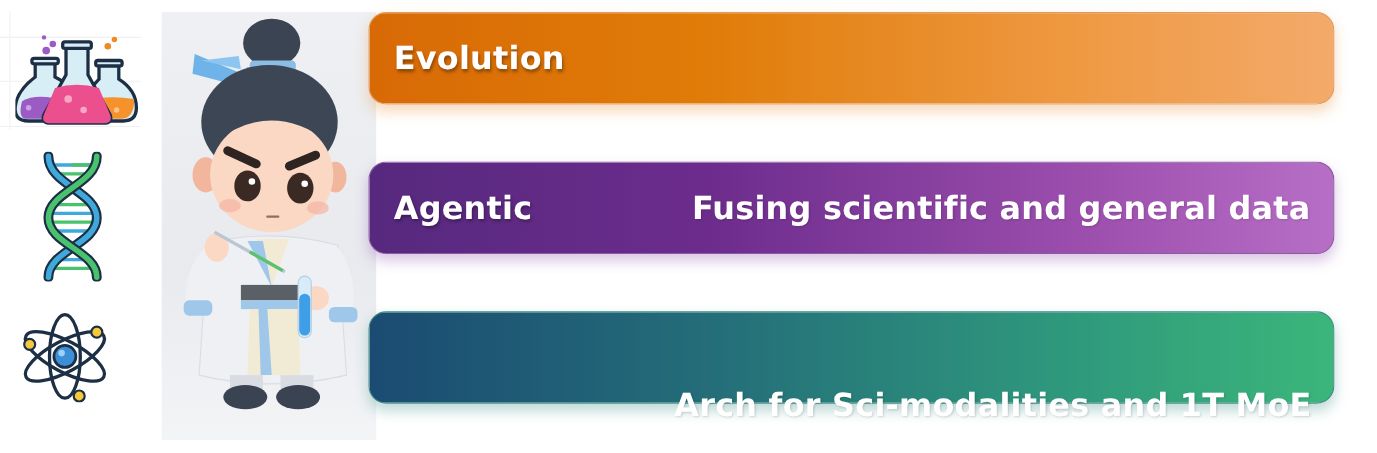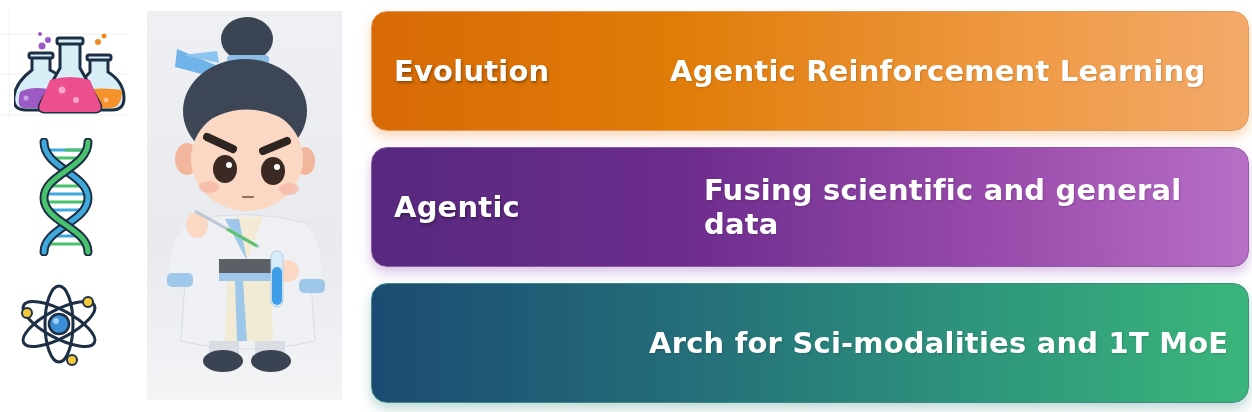--- a/index.html
+++ b/index.html
@@ -16,21 +16,21 @@
   .faint-grid { position:absolute; left:0; top:0; width:140px; height:130px; }
 
   .mascot {
     position:absolute; left:147px; top:11px; width:195px; height:389px;
     background:linear-gradient(180deg,#eef0f3 0%, #e8eaee 60%, #f3f4f6 100%);
     overflow:hidden;
   }
   .mascot svg { display:block; }
 
   .bar {
-    position:absolute; left:371px; width:878px; height:120px; border-radius:16px;
+    position:absolute; left:335px; width:878px; height:84px; border-radius:16px;
     box-sizing:border-box;
   }
   .bar .label {
     position:absolute; left:22px; top:0; height:100%; display:flex; align-items:center;
     color:#fff; font-weight:bold; font-size:29px; letter-spacing:0.2px;
     text-shadow: 1px 2px 3px rgba(0,0,0,0.35);
   }
   .bar .desc {
     position:absolute; top:0; height:100%; display:flex; align-items:center;
     color:#fff; font-weight:bold; font-size:29px; letter-spacing:0.2px;
@@ -42,28 +42,28 @@
     border:1px solid #e39b5c;
     box-shadow: 0 6px 12px rgba(235,150,70,0.35);
   }
   .bar-evolution .desc { left:298px; }
   .bar-fusion {
     top:147px;
     background:linear-gradient(90deg,#56297e 0%, #6c2c8c 35%, #9d4fae 75%, #b76fc6 100%);
     border:1px solid #8b5aa0;
     box-shadow: 0 6px 12px rgba(150,90,180,0.35);
   }
-  .bar-fusion .desc { left:293px;margin-left:39px; }
+  .bar-fusion .desc { left:293px; }
   .bar-foundation {
     top:283px;
     background:linear-gradient(90deg,#1b4b72 0%, #246d79 35%, #2e967c 70%, #3bb67b 100%);
     border:1px solid #3e8a84;
     box-shadow: 0 6px 12px rgba(70,150,140,0.35);
   }
-  .bar-foundation .desc { left:277px; }
+  .bar-foundation .desc { left:277px;margin-top:43px; }
 </style>
 </head>
 <body>
 
 <div class="icon-col">
   <svg class="faint-grid" width="140" height="130">
     <line x1="0" y1="34" x2="128" y2="34" stroke="#eef0f3" stroke-width="1"></line>
     <line x1="0" y1="74" x2="128" y2="74" stroke="#f1f2f4" stroke-width="1"></line>
     <line x1="0" y1="115" x2="128" y2="115" stroke="#eef0f3" stroke-width="1"></line>
     <line x1="9" y1="10" x2="9" y2="118" stroke="#f1f2f4" stroke-width="1"></line>
@@ -184,21 +184,20 @@
 
     <rect x="62" y="330" width="30" height="14" fill="#d9dde3"></rect>
     <rect x="108" y="330" width="30" height="14" fill="#d9dde3"></rect>
     <ellipse cx="76" cy="350" rx="20" ry="11" fill="#3a4352"></ellipse>
     <ellipse cx="124" cy="350" rx="20" ry="11" fill="#3a4352"></ellipse>
   </svg>
 </div>
 
 <div class="bar bar-evolution">
   <span class="label">Evolution</span>
-  <span class="desc">Agentic Reinforcement Learning</span>
 </div>
 
 <div class="bar bar-fusion">
   <span class="label">Agentic</span>
   <span class="desc">Fusing scientific and general data</span>
 </div>
 
 <div class="bar bar-foundation">
   <span class="desc">Arch for Sci-modalities and 1T MoE</span>
 </div>

